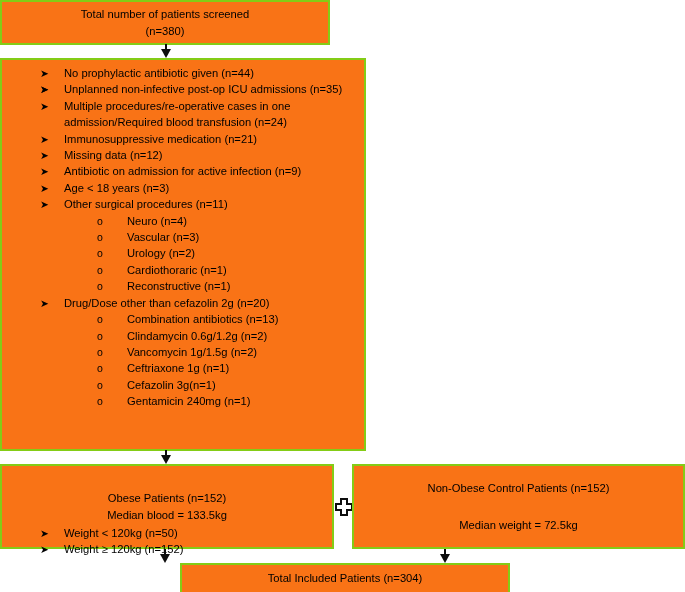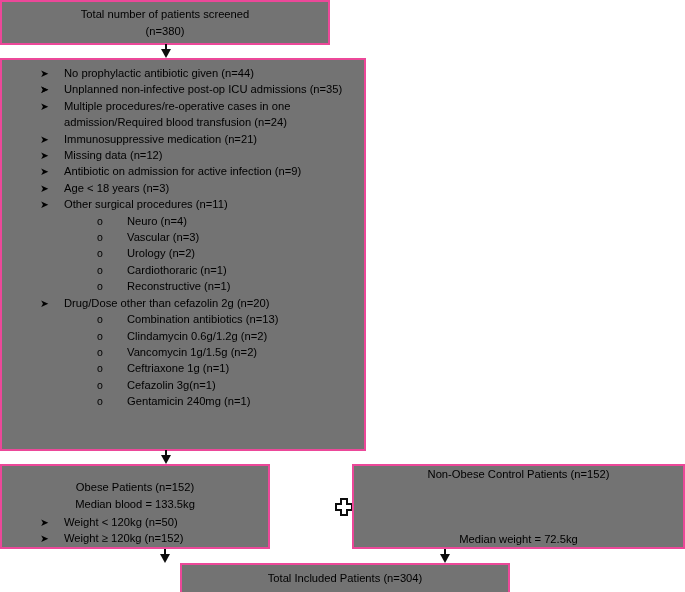--- a/index.html
+++ b/index.html
@@ -15,22 +15,22 @@
   }
   #flowchart {
     position: relative;
     width: 685px;
     height: 592px;
     overflow: hidden;
     background: #ffffff;
   }
   .box {
     position: absolute;
-    border: 2px solid #ec4899;
-    background: #737373;
+    border: 2px solid #84cc16;
+    background: #f97316;
     box-sizing: border-box;
   }
   .box-text {
     font-size: 11.2px;
     line-height: 16.4px;
     text-align: center;
     color: #000;
     white-space: nowrap;
   }
 
@@ -91,41 +91,41 @@
     top: 0px;
     font-size: 10.5px;
     line-height: 16.4px;
   }
   .li-text { display: inline; }
 
   
   #box-obese {
     left: 0px;
     top: 464px;
-    width: 270px;
+    width: 334px;
     height: 85px;
-    padding-top: 13px;
+    padding-top: 24px;
   }
   #box-obese .hdr {
     font-size: 11.2px;
     line-height: 17px;
     text-align: center;
   }
   #box-obese ul.lvl1 { margin-top: 1px; }
 
   
   #box-control {
     left: 352px;
     top: 464px;
     width: 333px;
     height: 85px;
     display: flex;
     flex-direction: column;
     align-items: center;
-    justify-content: space-between;
+    justify-content: center;
   }
   #box-control .line1 { margin-bottom: 21px; }
 
   
   #box-included {
     left: 180px;
     top: 563px;
     width: 330px;
     height: 31px;
     display: flex;

